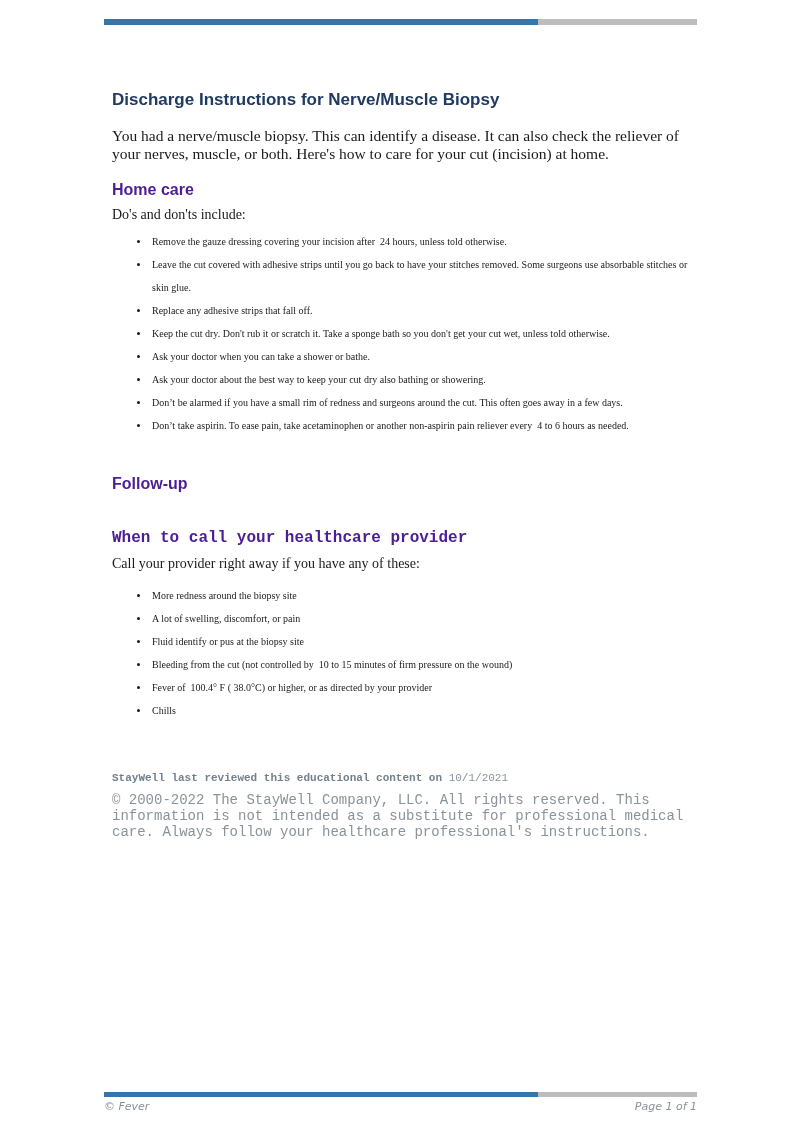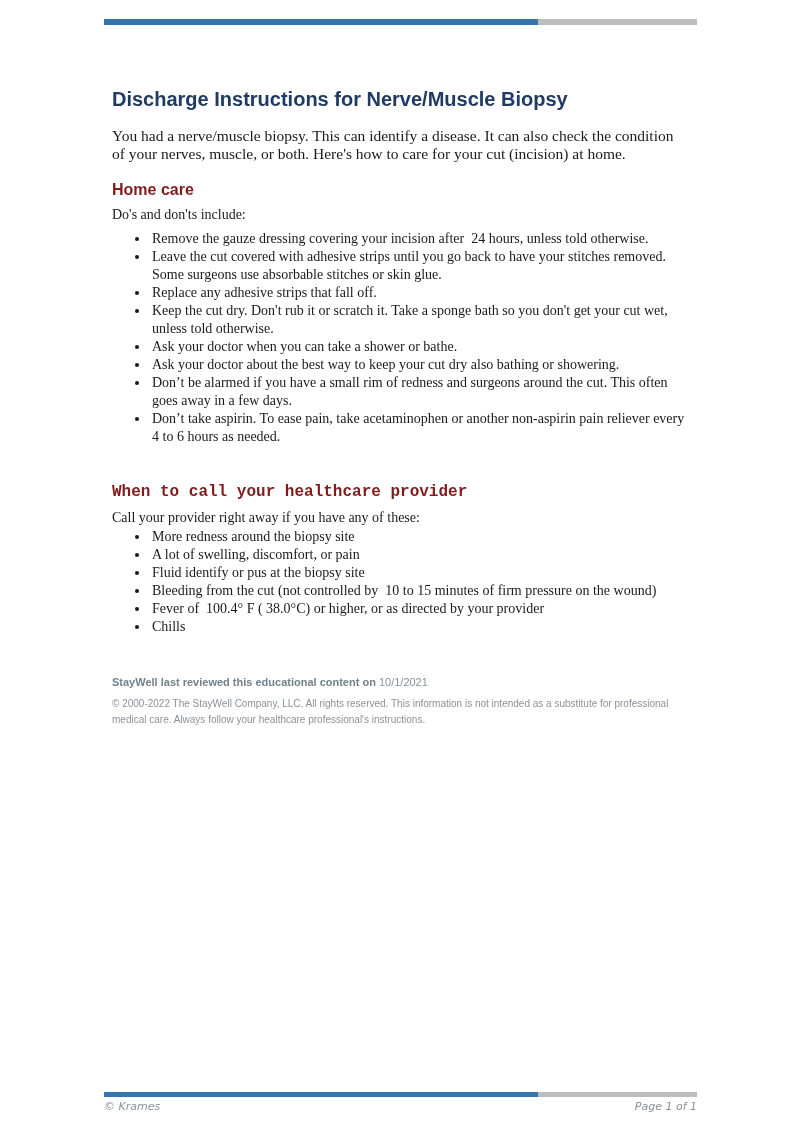--- a/index.html
+++ b/index.html
@@ -23,83 +23,83 @@
   .content {
     position: absolute;
     left: 112px; top: 88px;
     width: 576px;
   }
 
   h1.doc-title {
     margin: 0 0 16px 0;
     font-family: "Liberation Sans", sans-serif;
     font-weight: bold;
-    font-size: 20px;
+    font-size: 17px;
     line-height: 23px;
     color: #1f3a63;
   }
 
   p.intro {
     margin: 0 0 14px 0;
     font-size: 15.5px;
     line-height: 18.4px;
     white-space: pre-wrap;
   }
 
   h2.section-heading {
     font-family: "Liberation Sans", sans-serif;
     font-weight: bold;
     font-size: 16px;
     line-height: 19px;
-    color: #7f1d1d;
+    color: #4c1d95;
     margin: 16px 0 7px 0;
   }
 
   .section-followup   { margin-top: 37px; }
   .section-callprov   { margin-top: 36px; }
   .section-followup h2.section-heading { margin-bottom: 6px; }
   .section-callprov  h2.section-heading { margin-bottom: 7px; font-family: Liberation Mono, monospace; }
 
   p.lead {
     margin: 0 0 6px 0;
     font-size: 14px;
     line-height: 18.4px;
     white-space: pre-wrap;
   }
-  .section-callprov p.lead { margin-bottom: 0; }
+  .section-callprov p.lead { margin-bottom: 10px; }
 
   ul.bullets {
     margin: 0;
     padding: 0 0 0 38px;
     list-style-type: disc;
   }
   ul.bullets li {
-    font-size: 14px;
-    line-height: 18px;
+    font-size: 10px;
+    line-height: 23px;
     margin: 0;
     padding-left: 2px;
     white-space: pre-wrap;
   }
 
   
   .review-block {
-    margin-top: 38px;
-    font-family: Liberation Sans, sans-serif;
+    margin-top: 48px;
+    font-family: Liberation Mono, monospace;
   }
   .reviewed-line {
     font-size: 11px;
     line-height: 16px;
     margin: 0 0 6px 0;
     white-space: pre-wrap;
   }
   .reviewed-label { font-weight: bold; color: #73808c; }
   .reviewed-date  { color: #8a929a; }
   .copyright {
     margin: 0;
-    font-size: 10px;
+    font-size: 14px;
     line-height: 16px;
     color: #8a929a;
   }
 
   
   .page-footer {
     position: absolute;
     left: 104px; top: 1100px;
     width: 593px;
     display: flex;
@@ -115,38 +115,39 @@
 
 <div class="rule rule-top">
   <div class="blue"></div>
   <div class="gray"></div>
 </div>
 
 <div class="content">
 
   <h1 class="doc-title">Discharge Instructions for Nerve/Muscle Biopsy</h1>
 
-  <p class="intro">You had a nerve/muscle biopsy. This can identify a disease. It can also check the condition of your nerves, muscle, or both. Here's how to care for your cut (incision) at home.</p>
+  <p class="intro">You had a nerve/muscle biopsy. This can identify a disease. It can also check the reliever of your nerves, muscle, or both. Here's how to care for your cut (incision) at home.</p>
 
   <div class="section section-homecare">
     <h2 class="section-heading">Home care</h2>
     <p class="lead">Do's and don'ts include:</p>
     <ul class="bullets">
         <li>Remove the gauze dressing covering your incision after  24 hours, unless told otherwise.</li>
         <li>Leave the cut covered with adhesive strips until you go back to have your stitches removed. Some surgeons use absorbable stitches or skin glue.</li>
         <li>Replace any adhesive strips that fall off.</li>
         <li>Keep the cut dry. Don't rub it or scratch it. Take a sponge bath so you don't get your cut wet, unless told otherwise.</li>
         <li>Ask your doctor when you can take a shower or bathe.</li>
         <li>Ask your doctor about the best way to keep your cut dry also bathing or showering.</li>
         <li>Don’t be alarmed if you have a small rim of redness and surgeons around the cut. This often goes away in a few days.</li>
         <li>Don’t take aspirin. To ease pain, take acetaminophen or another non-aspirin pain reliever every  4 to 6 hours as needed.</li>
       </ul>
   </div>
 
   <div class="section section-followup">
+    <h2 class="section-heading">Follow-up</h2>
   </div>
 
   <div class="section section-callprov">
     <h2 class="section-heading">When to call your healthcare provider</h2>
     <p class="lead">Call your provider right away if you have any of these:</p>
     <ul class="bullets">
         <li>More redness around the biopsy site</li>
         <li>A lot of swelling, discomfort, or pain</li>
         <li>Fluid identify or pus at the biopsy site</li>
         <li>Bleeding from the cut (not controlled by  10 to 15 minutes of firm pressure on the wound)</li>
@@ -161,15 +162,15 @@
   </div>
 
 </div>
 
 <div class="rule rule-bottom">
   <div class="blue"></div>
   <div class="gray"></div>
 </div>
 
 <div class="page-footer">
-  <span>© Krames</span>
+  <span>© Fever</span>
   <span>Page 1 of 1</span>
 </div>
 
 </body></html>

